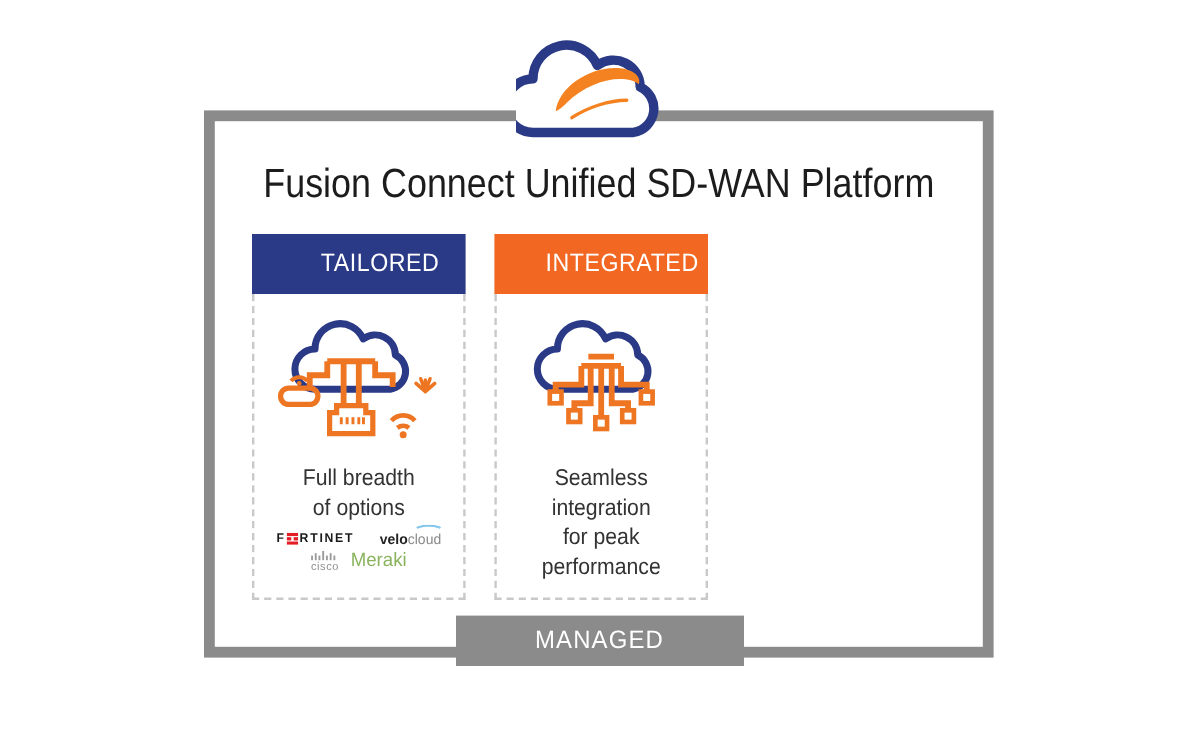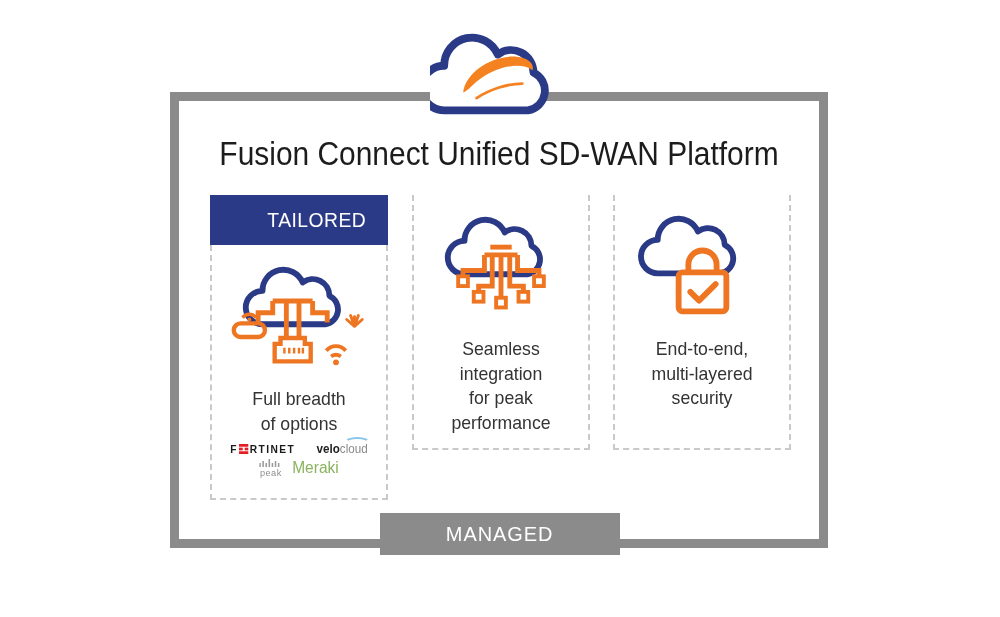--- a/index.html
+++ b/index.html
@@ -136,29 +136,32 @@
                 <g fill="#9a9a9a">
                   <rect x="0" y="4" width="1.6" height="4"></rect>
                   <rect x="3.2" y="2" width="1.6" height="6"></rect>
                   <rect x="6.4" y="4" width="1.6" height="4"></rect>
                   <rect x="9.6" y="0" width="1.6" height="8"></rect>
                   <rect x="12.8" y="4" width="1.6" height="4"></rect>
                   <rect x="16" y="2" width="1.6" height="6"></rect>
                   <rect x="19.2" y="4" width="1.6" height="4"></rect>
                 </g>
               </svg>
-              <span class="cisco-text">peak</span>
+              <span class="cisco-text">cisco</span>
             </span>
             <span class="meraki">Meraki</span>
           </div>
         </div>
       </div>
     </div>
 
     <div class="col">
+      <div class="col-header hdr-orange">
+        <span>INTEGRATED</span>
+      </div>
       <div class="col-body">
         <div class="icon-wrap">
           <svg viewBox="0 0 150 115">
             <g transform="translate(16,0) scale(0.86)">
               <path d="M25,72 a20,20 0 0,1 0,-40 a25,25 0 0,1 48,-10 a20,20 0 0,1 32,16 a18,18 0 0,1 -5,34 z" fill="#ffffff" stroke="#2b3a87" stroke-width="7" stroke-linejoin="round"></path>
             </g>
             <g stroke="#ee7623" stroke-width="5" fill="none">
               <path d="M64,34 H86"></path>
               <path d="M58,42 H92"></path>
               <path d="M58,42 V58 H36 V64"></path>
@@ -179,37 +182,20 @@
         <div class="desc">
           <div>Seamless</div>
           <div>integration</div>
           <div>for peak</div>
           <div>performance</div>
         </div>
       </div>
     </div>
 
     <div class="col">
-      <div class="col-body">
-        <div class="icon-wrap">
-          <svg viewBox="0 0 150 115">
-            <g transform="translate(8,-1) scale(0.86)">
-              <path d="M25,72 a20,20 0 0,1 0,-40 a25,25 0 0,1 48,-10 a20,20 0 0,1 32,16 a18,18 0 0,1 -5,34 z" fill="#ffffff" stroke="#2b3a87" stroke-width="7" stroke-linejoin="round"></path>
-            </g>
-            <path d="M61,61 v-9 a14.5,14.5 0 0 1 29,0 v9" fill="none" stroke="#ee7623" stroke-width="6"></path>
-            <rect x="51" y="60" width="49" height="40" rx="4" fill="#ffffff" stroke="#ee7623" stroke-width="6"></rect>
-            <path d="M63,80 l9,9 l17,-17" fill="none" stroke="#ee7623" stroke-width="6" stroke-linecap="round" stroke-linejoin="round"></path>
-          </svg>
-        </div>
-        <div class="desc">
-          <div>End-to-end,</div>
-          <div>multi-layered</div>
-          <div>security</div>
-        </div>
-      </div>
     </div>
 
   </div>
 
   <div class="managed">
     <span>MANAGED</span>
   </div>
 
 </div>
 

